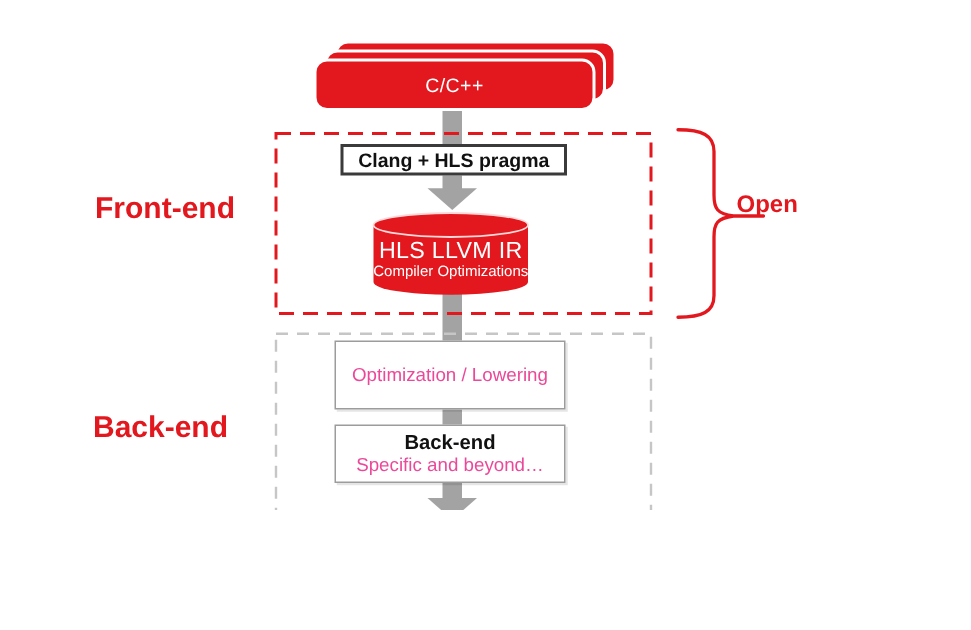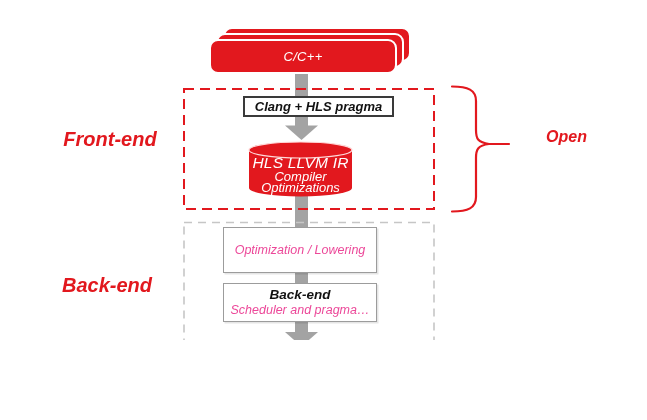--- a/index.html
+++ b/index.html
@@ -1,19 +1,18 @@
 <!DOCTYPE html>
 <html><head>
 <meta charset="utf-8">
 <style>
   html,body{margin:0;padding:0;background:#ffffff;}
   #canvas{
     position:relative;width:647px;height:340px;background:#ffffff;overflow:hidden;
     font-family:"Liberation Sans", sans-serif;
-    font-style:italic;
   }
   #connector-layer{position:absolute;left:0;top:0;z-index:1;}
 
   
   .stack-card{
     position:absolute;box-sizing:border-box;width:188px;height:35px;
     background:#e2181e;border:2px solid #ffffff;border-radius:9px;z-index:2;
   }
   .stack-card.front{display:flex;align-items:center;justify-content:center;
     color:#ffffff;font-size:13px;letter-spacing:.3px;}
@@ -28,34 +27,34 @@
   .proc-box.gray-border{border:1.5px solid #9c9c9c;box-shadow:1.5px 1.5px 0 rgba(0,0,0,0.10);}
   .proc-title{font-weight:bold;font-size:13.5px;line-height:16px;}
   .proc-sub{font-size:12.5px;line-height:15px;color:#ec4899;}
 
   
   .group-label{
     position:absolute;width:110px;text-align:center;color:#e2181e;
     font-weight:bold;font-size:20px;z-index:2;
   }
   .annotation{
-    position:absolute;width:96px;text-align:right;color:#e2181e;
+    position:absolute;width:96px;text-align:left;color:#e2181e;
     font-weight:bold;font-size:16px;line-height:17.5px;z-index:2;
   }
 
   
   #ir-cylinder{position:absolute;left:248px;top:141px;width:105px;height:57px;z-index:3;}
   #ir-cylinder svg{position:absolute;left:0;top:0;}
   .cyl-text{
     position:absolute;left:0;top:0;width:100%;height:100%;
     display:flex;flex-direction:column;align-items:center;justify-content:center;
     padding-top:7px;box-sizing:border-box;color:#ffffff;text-align:center;
   }
   .cyl-title{font-size:15.5px;line-height:17px;letter-spacing:.2px;}
-  .cyl-sub{font-size:13px;line-height:11px;}
+  .cyl-sub{font-size:10px;line-height:11px;}
 
   
   #rtl-box{
     position:absolute;left:217px;top:347px;width:173px;height:27px;
     background:#e2181e;border-radius:9px;z-index:3;
     display:flex;align-items:center;justify-content:center;
     color:#ffffff;font-size:15px;letter-spacing:.5px;
   }
 </style>
 </head>
@@ -89,42 +88,42 @@
 
   <div class="stack-card" style="left:223px;top:27px;"></div>
   <div class="stack-card" style="left:216px;top:33px;"></div>
   <div class="stack-card front" style="left:209px;top:39px;">
     <span>C/C++</span>
   </div>
 
   <div class="group-label" style="left:55px;top:128px;">Front-end</div>
   <div class="group-label" style="left:52px;top:274px;">Back-end</div>
 
-  <div class="proc-box dark-border" style="left:227px;top:96px;width:151px;height:21px;margin-left:16px;">
+  <div class="proc-box dark-border" style="left:227px;top:96px;width:151px;height:21px;">
     <span class="proc-title" style="font-size:13px;">Clang + HLS pragma</span>
   </div>
 
   <div id="ir-cylinder">
     <svg width="105" height="57" viewBox="0 0 105 57">
       <path d="M1,9 L1,47 A51.5,8.5 0 0 0 104,47 L104,9 Z" fill="#e2181e"></path>
       <ellipse cx="52.5" cy="9" rx="51.5" ry="8" fill="#e2181e" stroke="#ffd9d9" stroke-width="1.2"></ellipse>
     </svg>
     <div class="cyl-text">
       <div class="cyl-title">HLS LLVM IR</div>
       <div class="cyl-sub">Compiler Optimizations</div>
     </div>
   </div>
 
   <div class="proc-box gray-border" style="left:223px;top:227px;width:154px;height:46px;">
     <div class="proc-sub">Optimization / Lowering</div>
   </div>
 
   <div class="proc-box gray-border" style="left:223px;top:283px;width:154px;height:39px;">
     <div class="proc-title">Back-end</div>
-    <div class="proc-sub">Scheduler and pragma…</div>
+    <div class="proc-sub">Specific and beyond…</div>
   </div>
 
   <div id="rtl-box">
     <span>RTL</span>
   </div>
 
   <div class="annotation" style="left:491px;top:128px;">
     <div>Open</div>
   </div>
 

